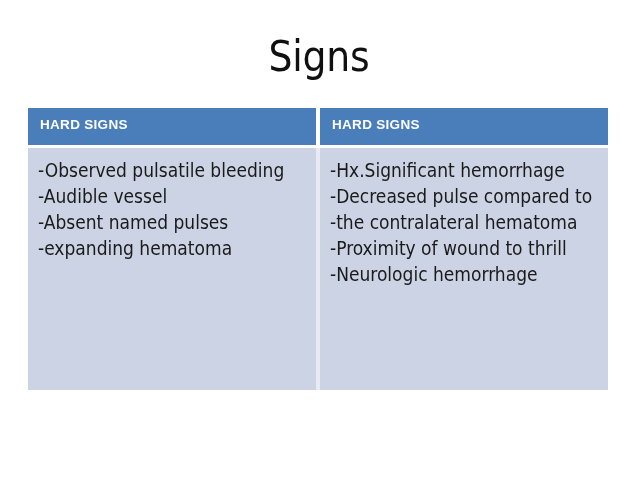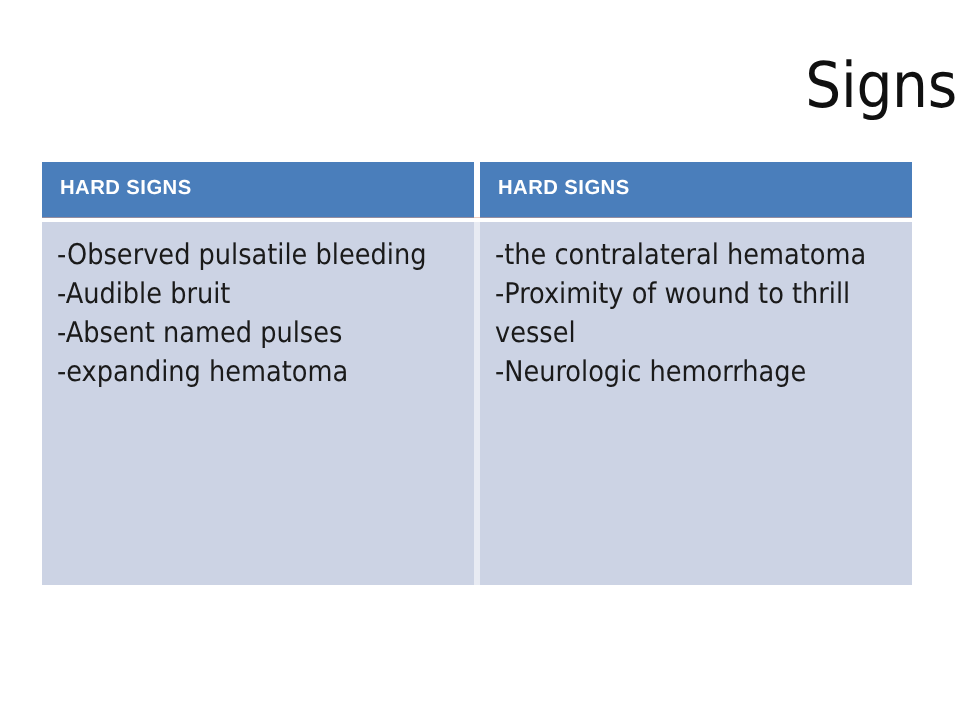--- a/index.html
+++ b/index.html
@@ -21,21 +21,21 @@
     width: 638px;
     height: 478px;
     background: #ffffff;
   }
 
   #slide-title {
     position: absolute;
     left: 0;
     top: 33px;
     width: 638px;
-    text-align: right;
+    text-align: center;
     font-size: 42px;
     font-weight: 400;
     line-height: 48px;
     color: #101010;
     letter-spacing: -0.2px;
     font-family: "DejaVu Sans Condensed", "Liberation Sans", sans-serif;
     white-space: nowrap;
   }
 
   #signs-table {
@@ -48,21 +48,21 @@
     border-spacing: 0;
   }
 
   .table-row {
     display: flex;
     width: 580px;
   }
 
   #header-row {
     height: 37px;
-    background: #c2410c;
+    background: #84cc16;
   }
 
   #body-row {
     height: 242px;
     margin-top: 3px;
   }
 
   .cell {
     box-sizing: border-box;
     overflow: hidden;
@@ -116,31 +116,32 @@
     <div class="table-row" id="header-row">
       <div class="cell col-left header-cell">HARD SIGNS</div>
       <div class="cell col-gap header-gap"></div>
       <div class="cell col-right header-cell">HARD SIGNS</div>
     </div>
 
     <div class="table-row" id="body-row">
 
       <div class="cell col-left body-cell">
         <span class="body-line">-Observed pulsatile bleeding</span>
-        <span class="body-line">-Audible bruit</span>
+        <span class="body-line">-Audible vessel</span>
         <span class="body-line">-Absent named pulses</span>
         <span class="body-line">-expanding hematoma</span>
       </div>
 
       <div class="cell col-gap body-gap"></div>
 
       <div class="cell col-right body-cell">
+        <span class="body-line">-Hx.Significant hemorrhage</span>
+        <span class="body-line">-Decreased pulse compared to</span>
         <span class="body-line">-the contralateral hematoma</span>
         <span class="body-line">-Proximity of wound to thrill</span>
-        <span class="body-line">vessel</span>
         <span class="body-line">-Neurologic hemorrhage</span>
       </div>
 
     </div>
 
   </div>
 
 </div>
 
 </body></html>

